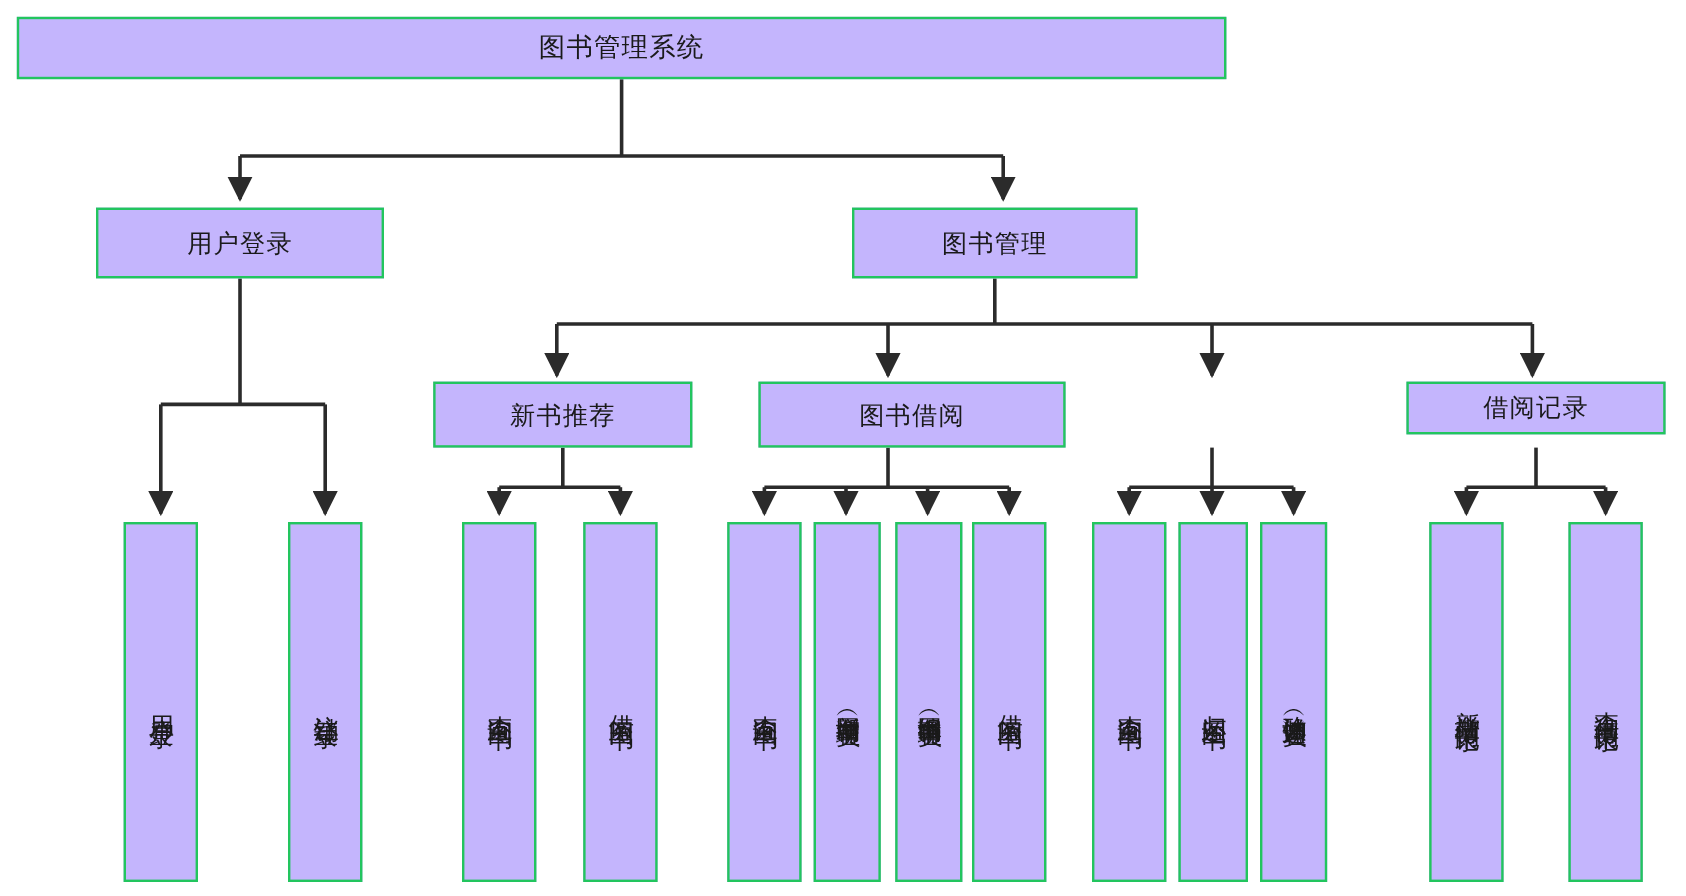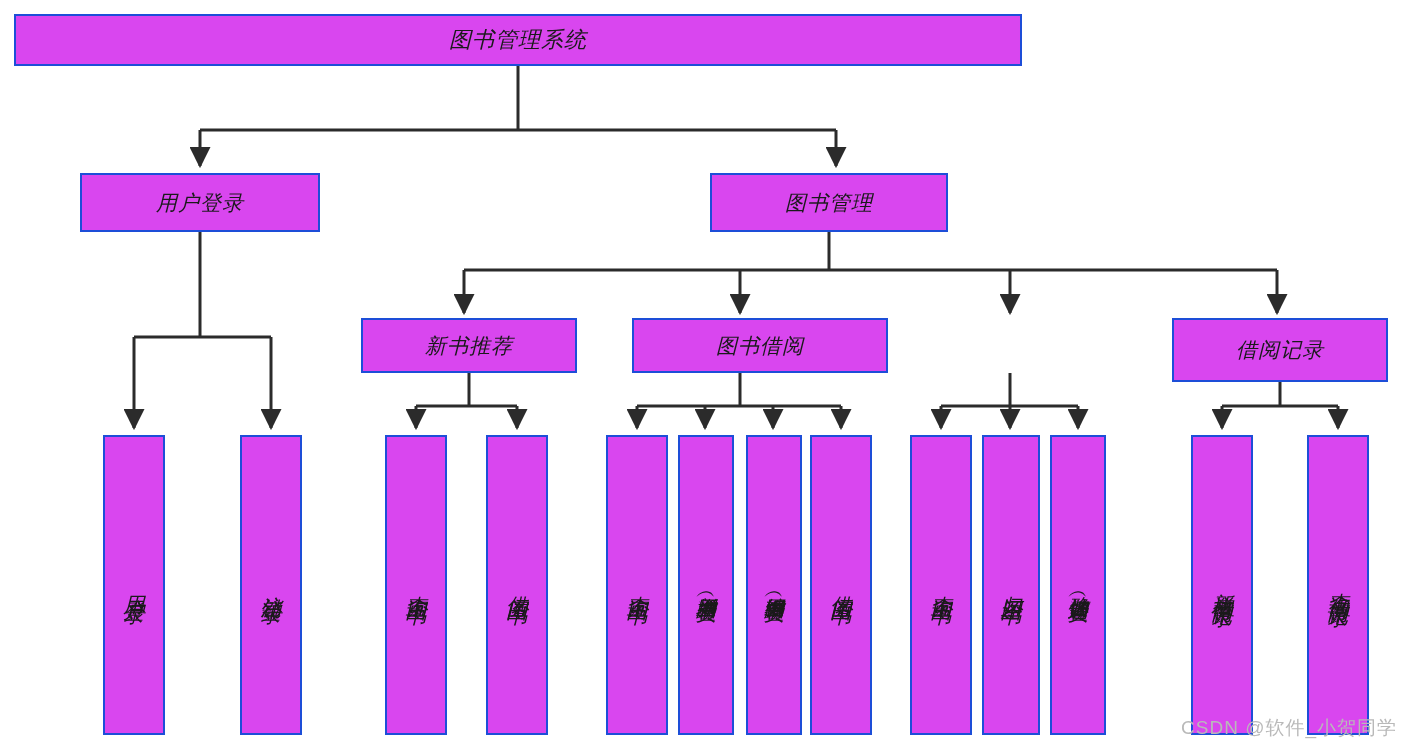--- a/index.html
+++ b/index.html
@@ -10,27 +10,26 @@
     font-family:"Liberation Sans","DejaVu Sans",sans-serif;
     overflow:hidden;
     position:relative;
   }
   #canvas{position:absolute;left:0;top:0;width:1405px;height:747px;}
   svg.lines{position:absolute;left:0;top:0;width:1405px;height:747px;pointer-events:none;}
 
   .node{
     position:absolute;
     box-sizing:border-box;
-    background:#d946ef;
-    border:2px solid #1d4ed8;
+    background:#c4b5fd;
+    border:2px solid #22c55e;
     display:flex;
     align-items:center;
     justify-content:center;
     color:#1a1a1a;
-    font-style:italic;
   }
   .node.horiz{
     font-size:21px;
     letter-spacing:1px;
   }
   .node.title{font-size:22px;}
   .node.lvl2{font-size:21px;}
   .node.lvl3{font-size:21px;}
 
   .node.leaf{
@@ -126,21 +125,21 @@
   <div class="node horiz lvl2" style="left:710px;top:173px;width:238px;height:59px;">
     <span>图书管理</span>
   </div>
 
   <div class="node horiz lvl3" style="left:361px;top:318px;width:216px;height:55px;">
     <span>新书推荐</span>
   </div>
   <div class="node horiz lvl3" style="left:632px;top:318px;width:256px;height:55px;">
     <span>图书借阅</span>
   </div>
-  <div class="node horiz lvl3" style="left:1172px;top:318px;width:216px;height:64px;">
+  <div class="node horiz lvl3" style="left:1172px;top:318px;width:216px;height:44px;">
     <span>借阅记录</span>
   </div>
 
   <div class="node leaf" style="left:103px;top:435px;width:62px;height:300px;">
     <span class="vtext">用户登录</span>
   </div>
   <div class="node leaf" style="left:240px;top:435px;width:62px;height:300px;">
     <span class="vtext">注销登录</span>
   </div>
 
@@ -174,14 +173,13 @@
     <span class="vtext">确认归还（管理员）</span>
   </div>
 
   <div class="node leaf" style="left:1191px;top:435px;width:62px;height:300px;">
     <span class="vtext">新增借阅记录</span>
   </div>
   <div class="node leaf" style="left:1307px;top:435px;width:62px;height:300px;">
     <span class="vtext">查询借阅记录</span>
   </div>
 
-  <div class="watermark">CSDN @软件_小贺同学</div>
 </div>
 
 </body></html>

